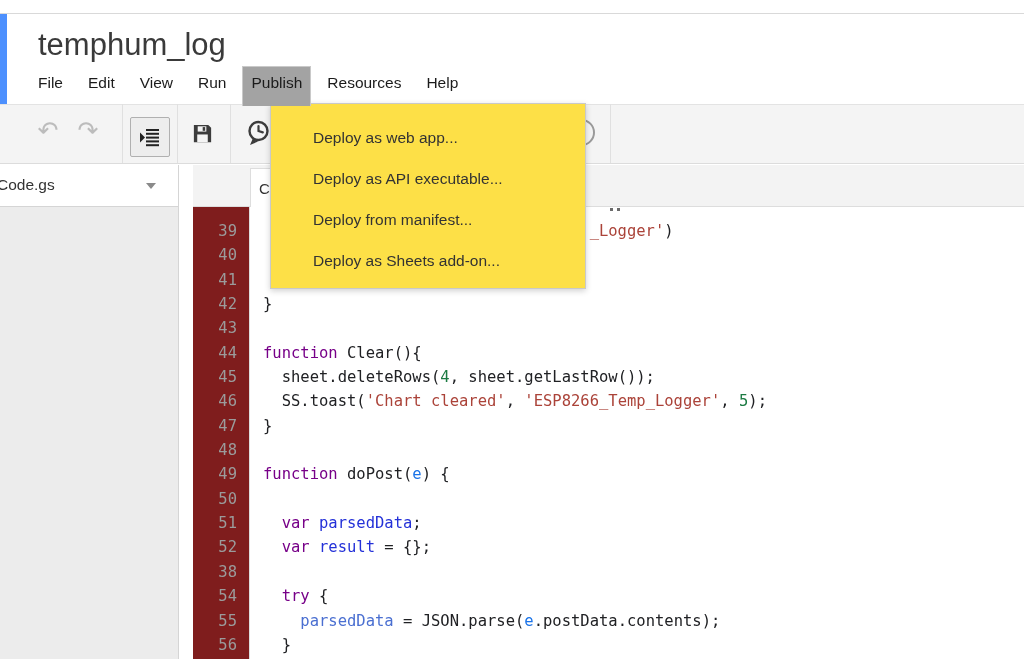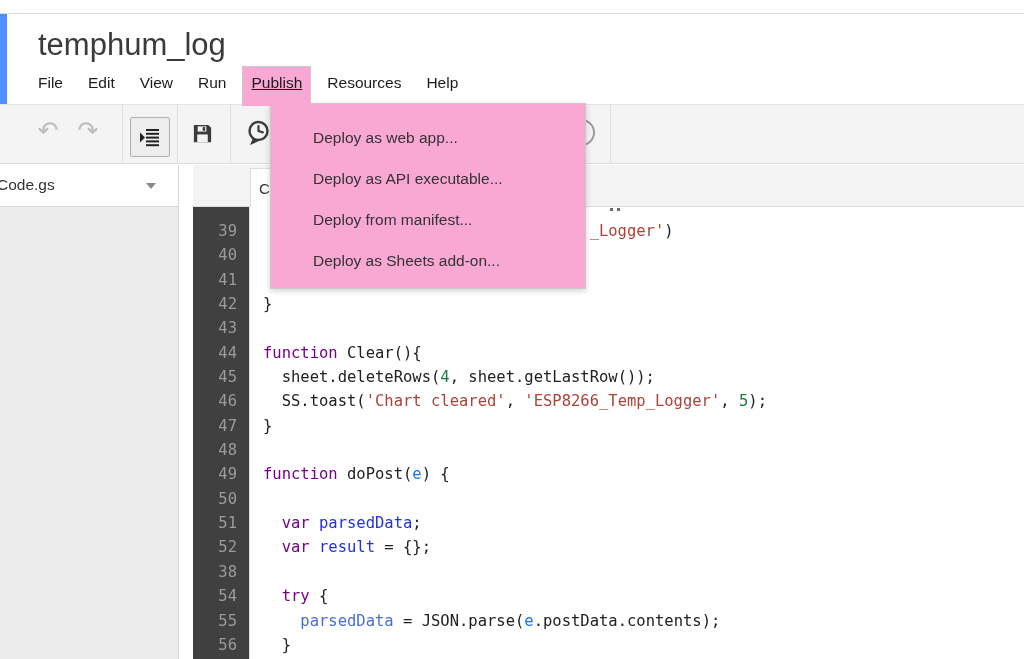--- a/index.html
+++ b/index.html
@@ -9,21 +9,21 @@
     -webkit-font-smoothing:antialiased;
   }
   
   #top-strip{position:absolute;left:0;top:0;width:1024px;height:13px;background:#fff;border-bottom:1px solid #d9d9d9;}
   
   #header{position:absolute;left:0;top:14px;width:1024px;height:90px;background:#fff;}
   #accent-bar{position:absolute;left:0;top:14px;width:7px;height:90px;background:var(--accent_blue,#4d90fe);}
   #project-title{position:absolute;left:38px;top:27px;font-size:31px;color:#3a3a3a;}
   #menubar{position:absolute;left:29px;top:66px;display:flex;align-items:flex-start;z-index:60;}
   .menu-item{font-size:15.5px;color:#1b1b1b;padding:8px 9px;margin-right:7px;white-space:nowrap;cursor:default;}
-  .menu-item.open{background:#f9a8d4;border:1px solid #c9c9c9;border-bottom:none;padding:7px 8px 14px 8px;text-decoration:underline;}
+  .menu-item.open{background:#a3a3a3;border:1px solid #c9c9c9;border-bottom:none;padding:7px 8px 14px 8px;}
   
   #toolbar{position:absolute;left:0;top:104px;width:1024px;height:60px;background:#f4f4f4;
            border-top:1px solid #e3e3e3;border-bottom:1px solid #dcdcdc;box-sizing:border-box;}
   .tdiv{position:absolute;top:104px;width:1px;height:59px;background:#e0e0e0;}
   .arrow-glyph{position:absolute;width:30px;text-align:center;font-size:25px;color:#bcbcbc;
                font-family:"DejaVu Sans",sans-serif;line-height:28px;}
   #indent-button{position:absolute;left:130px;top:117px;width:40px;height:40px;border:1px solid #b0b0b0;
                  border-radius:2px;background:#ededed;box-sizing:border-box;
                  display:flex;align-items:center;justify-content:center;}
   .tool-svg{position:absolute;}
@@ -37,39 +37,39 @@
   #file-selector-label{position:absolute;left:-3px;top:11px;font-size:15.5px;color:#333;white-space:nowrap;}
   #file-caret{position:absolute;left:146px;top:18px;width:0;height:0;
               border-left:5px solid transparent;border-right:5px solid transparent;border-top:6px solid #8a8a8a;}
   
   #editor{position:absolute;left:193px;top:165px;width:831px;height:494px;background:#fff;}
   #tab-bar{position:absolute;left:0;top:0;width:831px;height:42px;background:#f3f3f3;
            border-bottom:1px solid #ddd;box-sizing:border-box;}
   #tab-codegs{position:absolute;left:57px;top:3px;width:112px;height:40px;background:#fff;
               border:1px solid #ddd;border-bottom:none;box-sizing:border-box;
               font-size:15px;color:#333;padding:11px 0 0 8px;white-space:nowrap;overflow:hidden;}
-  #gutter{position:absolute;left:0;top:42px;width:57px;height:452px;background:#404040;
+  #gutter{position:absolute;left:0;top:42px;width:57px;height:452px;background:#7f1d1d;
           border-right:1px solid #ddd;box-sizing:border-box;padding-top:12px;}
   .ln{height:24.35px;line-height:24.35px;text-align:right;padding-right:12px;
       font-family:"DejaVu Sans Mono",monospace;font-size:15.5px;color:#9b9b9b;}
   #code-area{position:absolute;left:57px;top:42px;width:688px;height:452px;background:#fff;
              box-sizing:border-box;padding:12px 0 0 13px;overflow:hidden;}
   .cl{height:24.35px;line-height:24.35px;white-space:pre;
       font-family:"DejaVu Sans Mono",monospace;font-size:15.5px;color:var(--code_text,#202124);}
   .kw{color:var(--keyword,#770088);}
   .str{color:var(--string,#ab4339);}
   .num{color:var(--number,#1b7a42);}
   .def{color:var(--variable_def,#2431d8);}
   .vu{color:var(--variable_use,#4a6fd1);}
   .par{color:var(--param,#1a73e8);}
   #clipped-line-fragment{position:absolute;left:610px;top:208px;width:12px;height:3px;z-index:2;}
   #clipped-line-fragment i{position:absolute;top:0;width:3px;height:2.5px;background:#6b6b6b;}
   #clipped-line-fragment i:nth-child(2){left:7px;}
   
-  #publish-dropdown{position:absolute;left:270px;top:103px;width:316px;height:186px;background:#f9a8d4;
+  #publish-dropdown{position:absolute;left:270px;top:103px;width:316px;height:186px;background:#fde047;
                     border:1px solid #c9c9c9;box-shadow:0 2px 6px rgba(0,0,0,.18);z-index:50;
                     box-sizing:border-box;padding-top:13px;}
   .dd-item{height:41px;line-height:41px;padding-left:42px;font-size:15.5px;color:#333;white-space:nowrap;cursor:default;}
 </style>
 </head>
 <body>
 
 <div id="top-strip"></div>
 
 <div id="header"></div>

